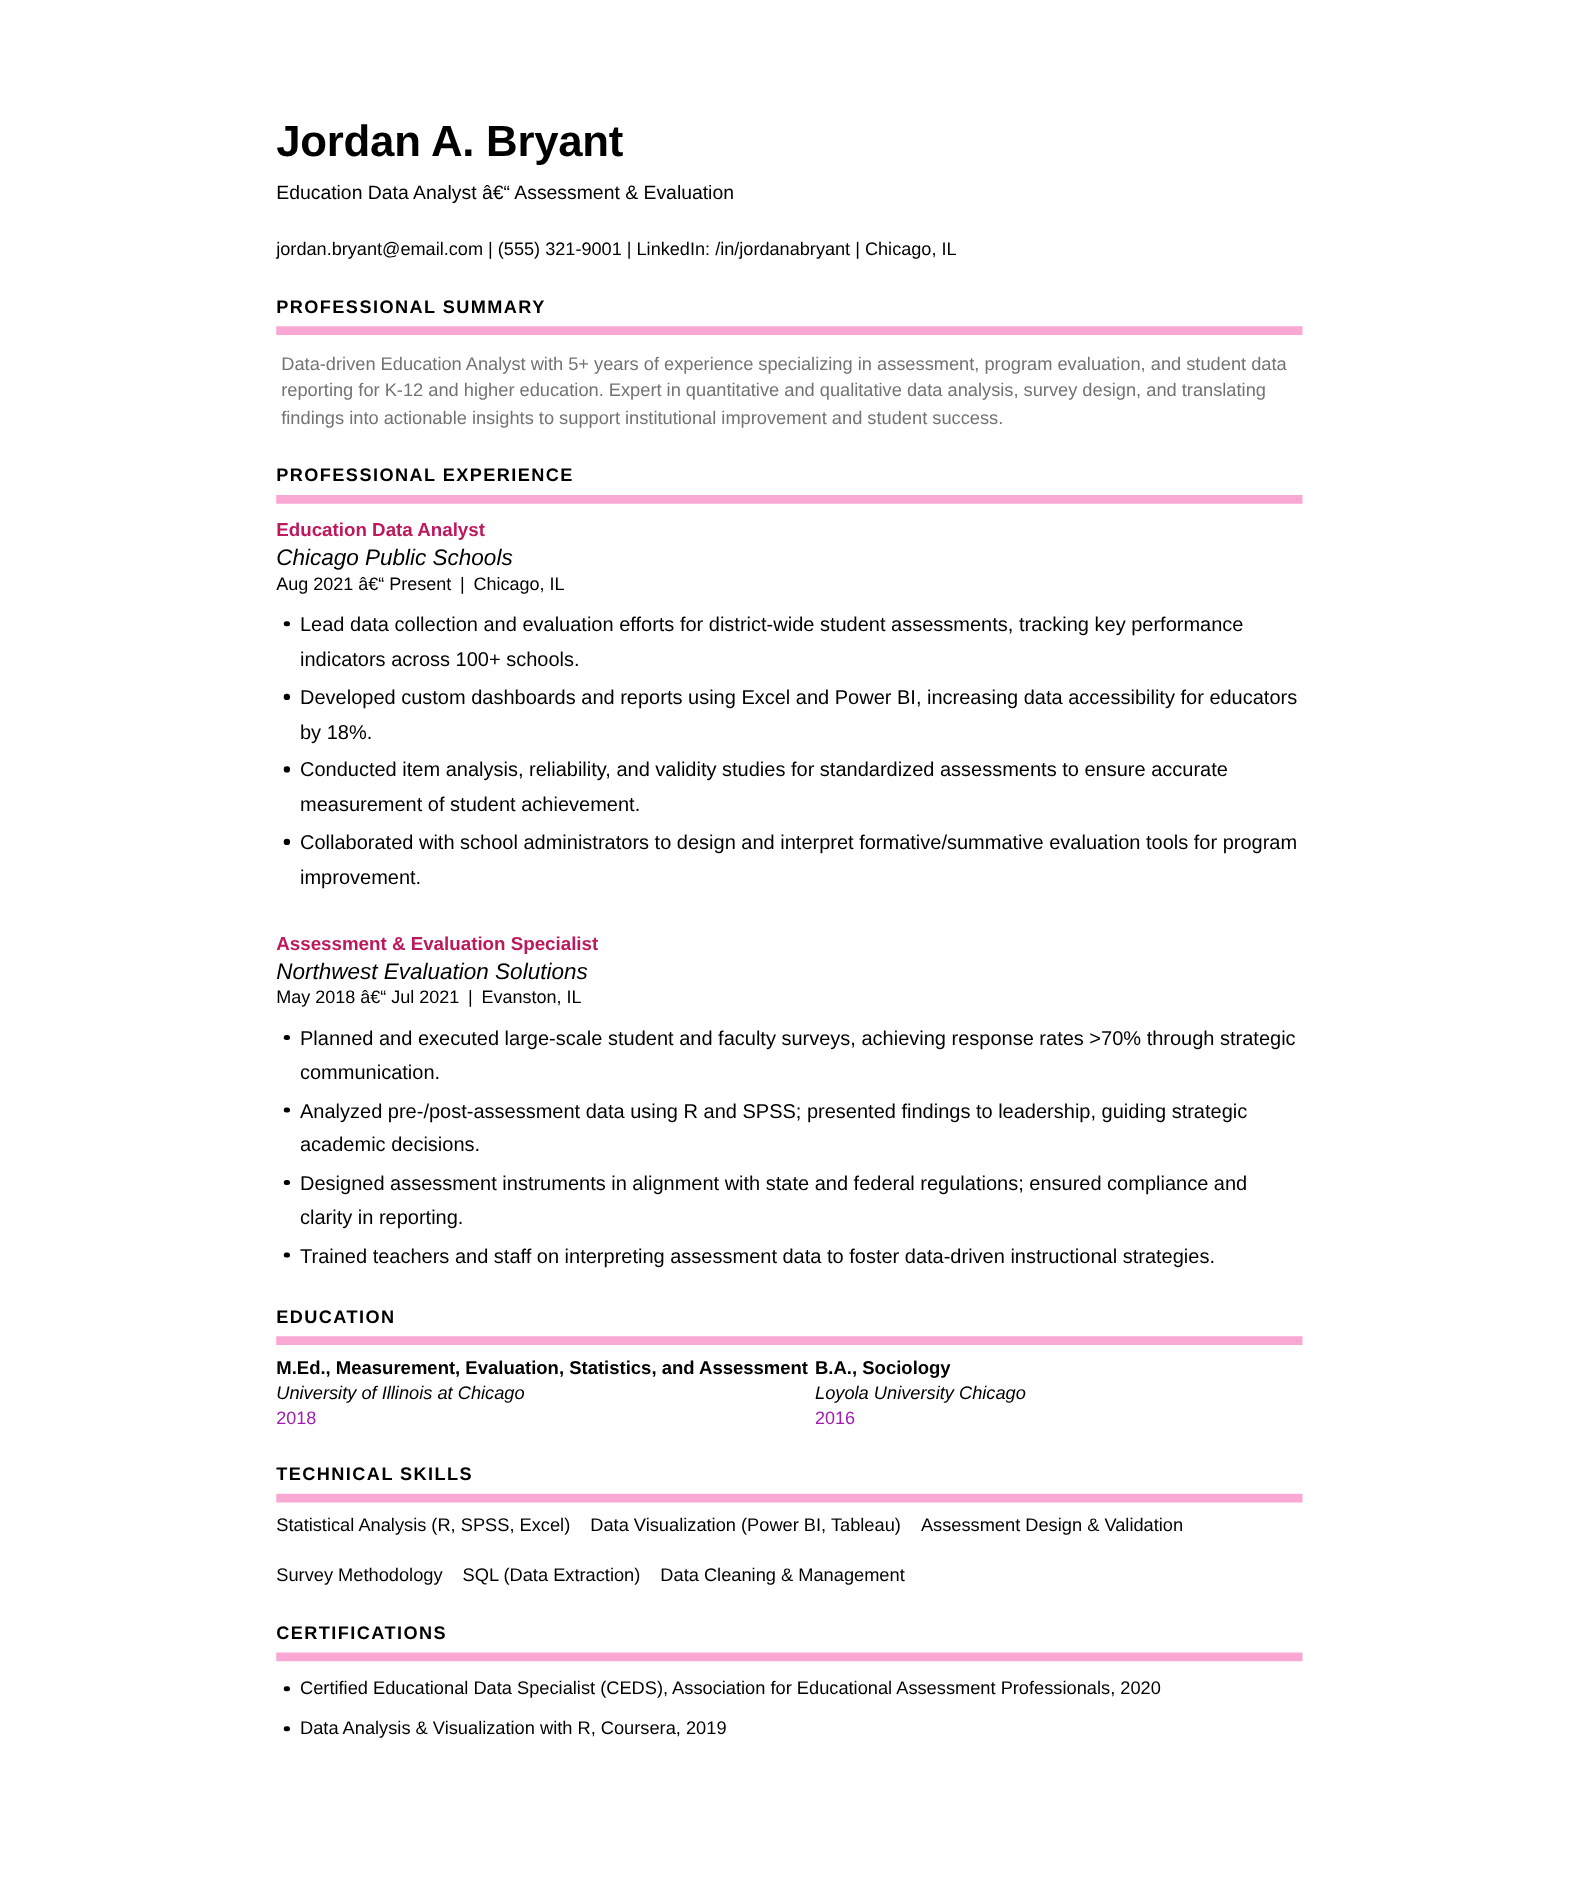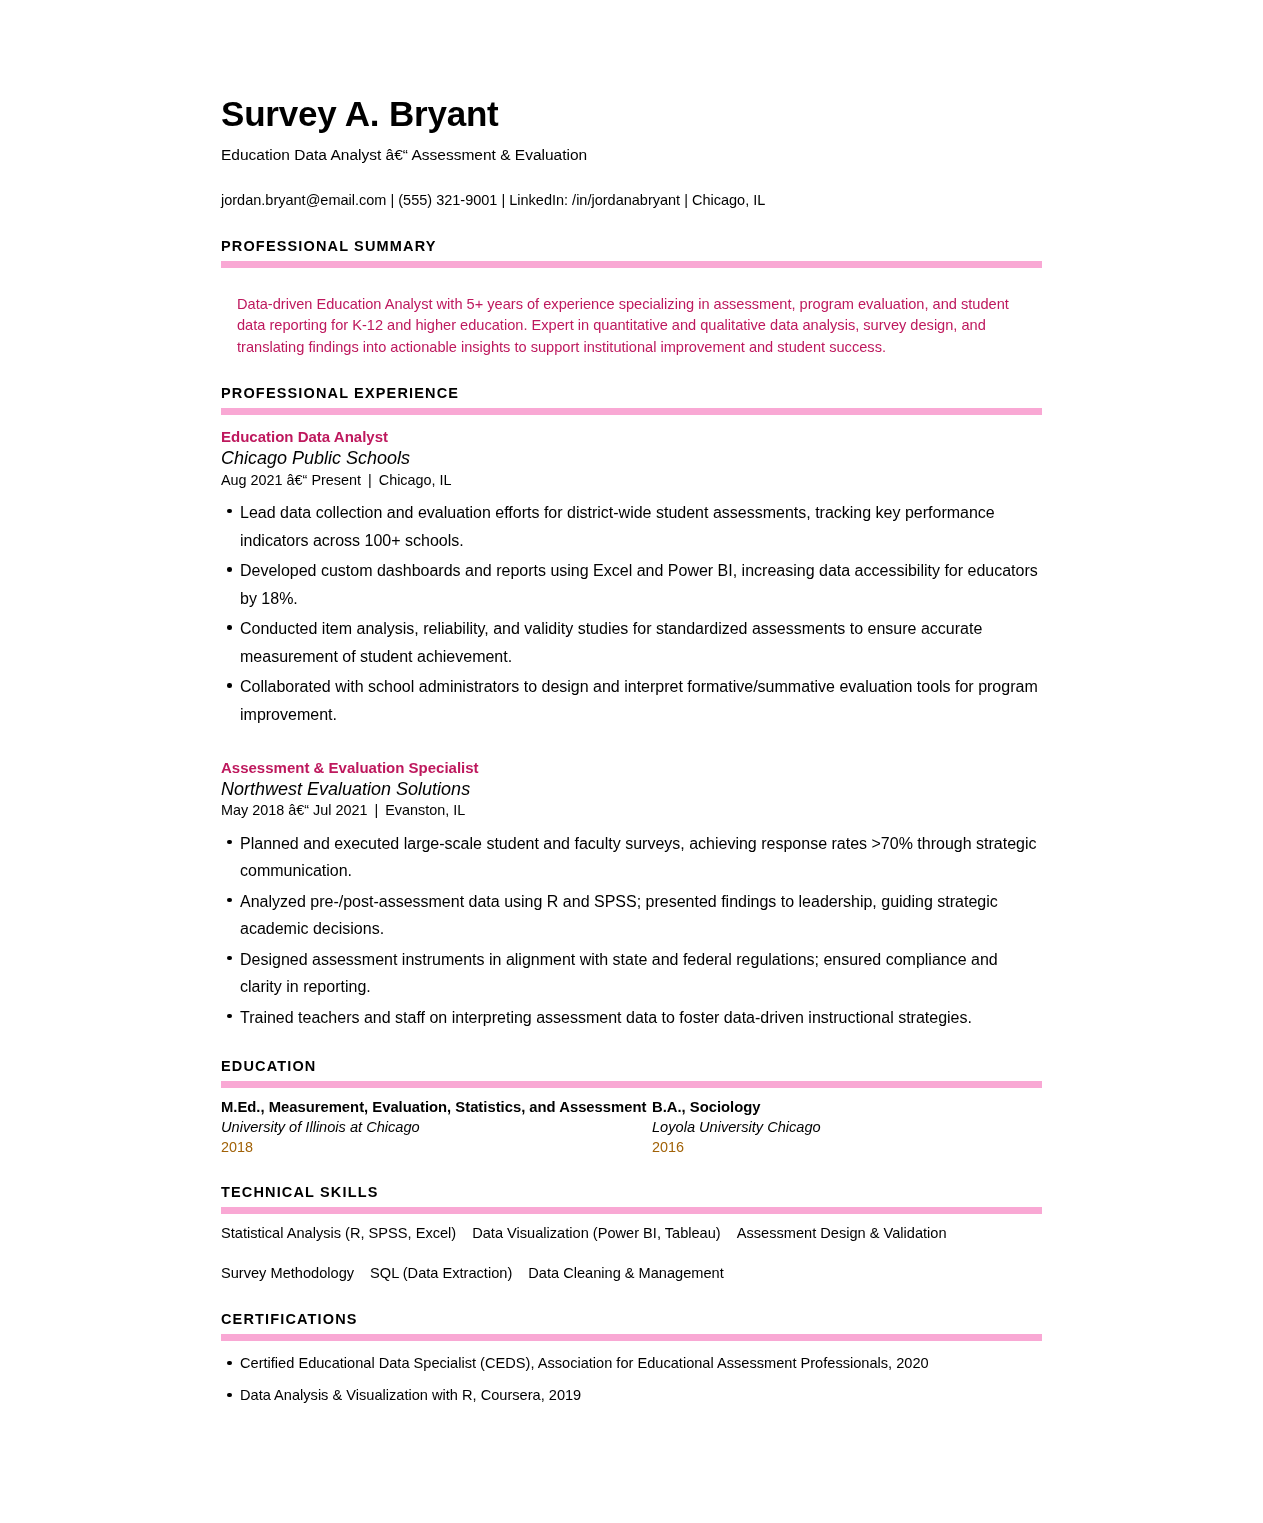--- a/index.html
+++ b/index.html
@@ -65,22 +65,22 @@
     padding-bottom: 7px;
     border-bottom: 7px solid #f9a8d4;
   }
   .section-body {
     padding-top: 10px;
   }
 
   .summary {
     font-size: 14.6px;
     line-height: 1.47;
-    color: #be185d;
-    margin: 16px;
+    color: #737373;
+    margin: 4px;
   }
 
   
   .job { margin-top: 2px; }
   .job + .job { margin-top: 30px; }
   .job-title {
     font-size: 15px;
     font-weight: bold;
     line-height: 1.3;
     color: #be185d;
@@ -136,21 +136,21 @@
   }
   .edu-school {
     font-size: 14.6px;
     font-style: italic;
     line-height: 1.35;
     color: #000;
   }
   .edu-year {
     font-size: 14.4px;
     line-height: 1.35;
-    color: #a16207;
+    color: #a21caf;
   }
 
   
   .skills-row {
     font-size: 14.6px;
     line-height: 1.35;
     color: #000;
   }
   .skills-row + .skills-row { margin-top: 20px; }
   .skill {
@@ -184,21 +184,21 @@
     background: #000;
   }
 </style>
 </head>
 <body>
 
 <div class="page">
   <div class="content">
 
     <div>
-      <h1 class="name">Survey A. Bryant</h1>
+      <h1 class="name">Jordan A. Bryant</h1>
       <div class="headline">Education Data Analyst â€“ Assessment &amp; Evaluation</div>
       <div class="contact">jordan.bryant@email.com | (555) 321-9001 | LinkedIn: /in/jordanabryant | Chicago, IL</div>
     </div>
 
     <div class="section">
       <div class="section-title">PROFESSIONAL SUMMARY</div>
       <div class="section-body">
         <p class="summary">Data-driven Education Analyst with 5+ years of experience specializing in assessment, program evaluation, and student data reporting for K-12 and higher education. Expert in quantitative and qualitative data analysis, survey design, and translating findings into actionable insights to support institutional improvement and student success.</p>
       </div>
     </div>

